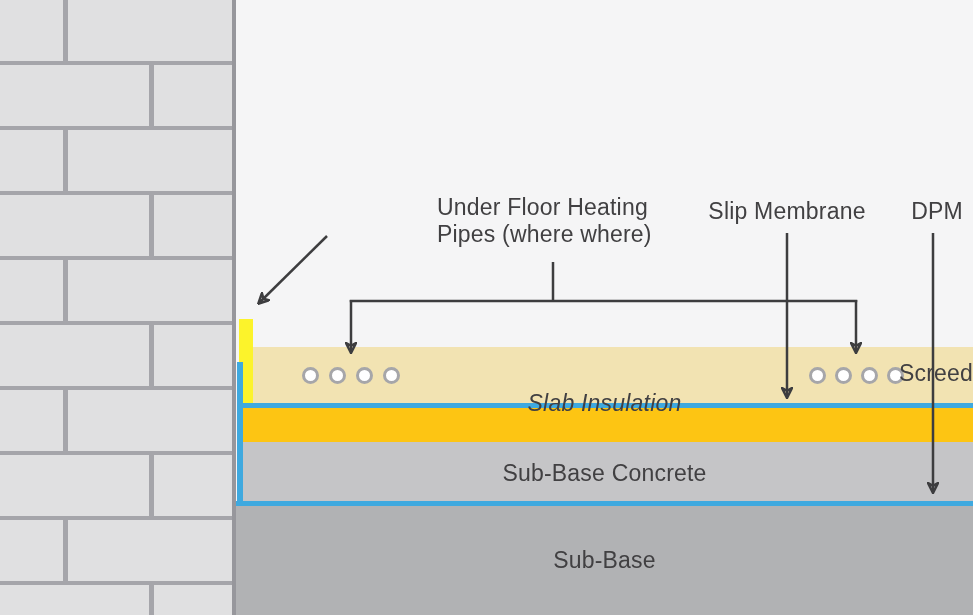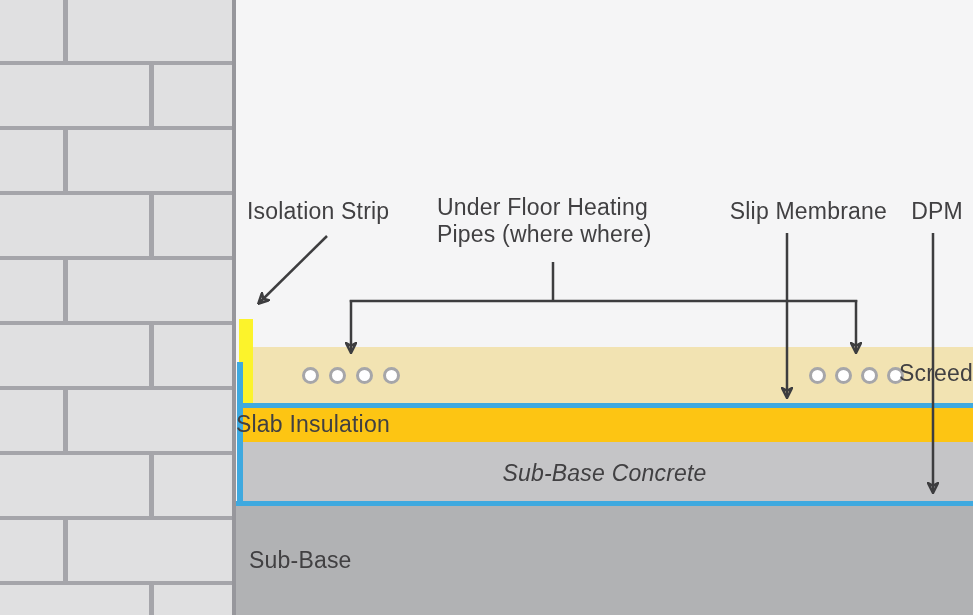--- a/index.html
+++ b/index.html
@@ -45,26 +45,26 @@
   
   .overlay{position:absolute;left:0;top:0;width:973px;height:615px;pointer-events:none;}
   .overlay path, .overlay line{stroke:var(--line,#3d3d3f);stroke-width:2.5;fill:none;}
   
   .lbl{
     position:absolute;font-size:23px;line-height:27px;
     letter-spacing:0.2px;white-space:nowrap;color:var(--text,#414042);
   }
   .lbl-iso{left:247px;top:198px;}
   .lbl-heat{left:437px;top:194px;width:232px;text-align:left;}
-  .lbl-slip{left:687px;top:198px;width:200px;text-align:right;}
+  .lbl-slip{left:687px;top:198px;width:200px;text-align:center;}
   .lbl-dpm{left:887px;top:198px;width:100px;text-align:center;}
   .lbl-screed{left:236px;right:0;top:360px;text-align:right;}
-  .lbl-slab{left:236px;right:0;top:411px;}
-  .lbl-concrete{left:236px;right:0;top:460px;text-align:center;font-style:italic;}
-  .lbl-subbase{left:249px;right:0;top:547px;text-align:left;}
+  .lbl-slab{left:236px;right:0;top:390px;text-align:center;font-style:italic;}
+  .lbl-concrete{left:236px;right:0;top:460px;text-align:center;}
+  .lbl-subbase{left:236px;right:0;top:547px;text-align:center;}
 </style>
 </head>
 <body>
 
 <div class="canvas">
 
   <div class="wall"></div>
 
   <div class="abs layer-screed"></div>
   <div class="abs slip-line"></div>
@@ -96,21 +96,20 @@
     </defs>
     <path d="M327,236 L259,303" marker-end="url(#arrow)"></path>
     <path d="M553,262 L553,302"></path>
     <path d="M351,301 L856,301" stroke-linecap="square"></path>
     <path d="M351,300 L351,352" marker-end="url(#arrow)"></path>
     <path d="M856,300 L856,352" marker-end="url(#arrow)"></path>
     <path d="M787,233 L787,397" marker-end="url(#arrow)"></path>
     <path d="M933,233 L933,492" marker-end="url(#arrow)"></path>
   </svg>
 
-  <div class="lbl lbl-iso">Isolation Strip</div>
   <div class="lbl lbl-heat">
     <div>Under Floor Heating</div>
     <div>Pipes (where where)</div>
   </div>
   <div class="lbl lbl-slip">Slip Membrane</div>
   <div class="lbl lbl-dpm">DPM</div>
 
   <div class="lbl lbl-screed">Screed</div>
   <div class="lbl lbl-slab">Slab Insulation</div>
   <div class="lbl lbl-concrete">Sub-Base Concrete</div>

